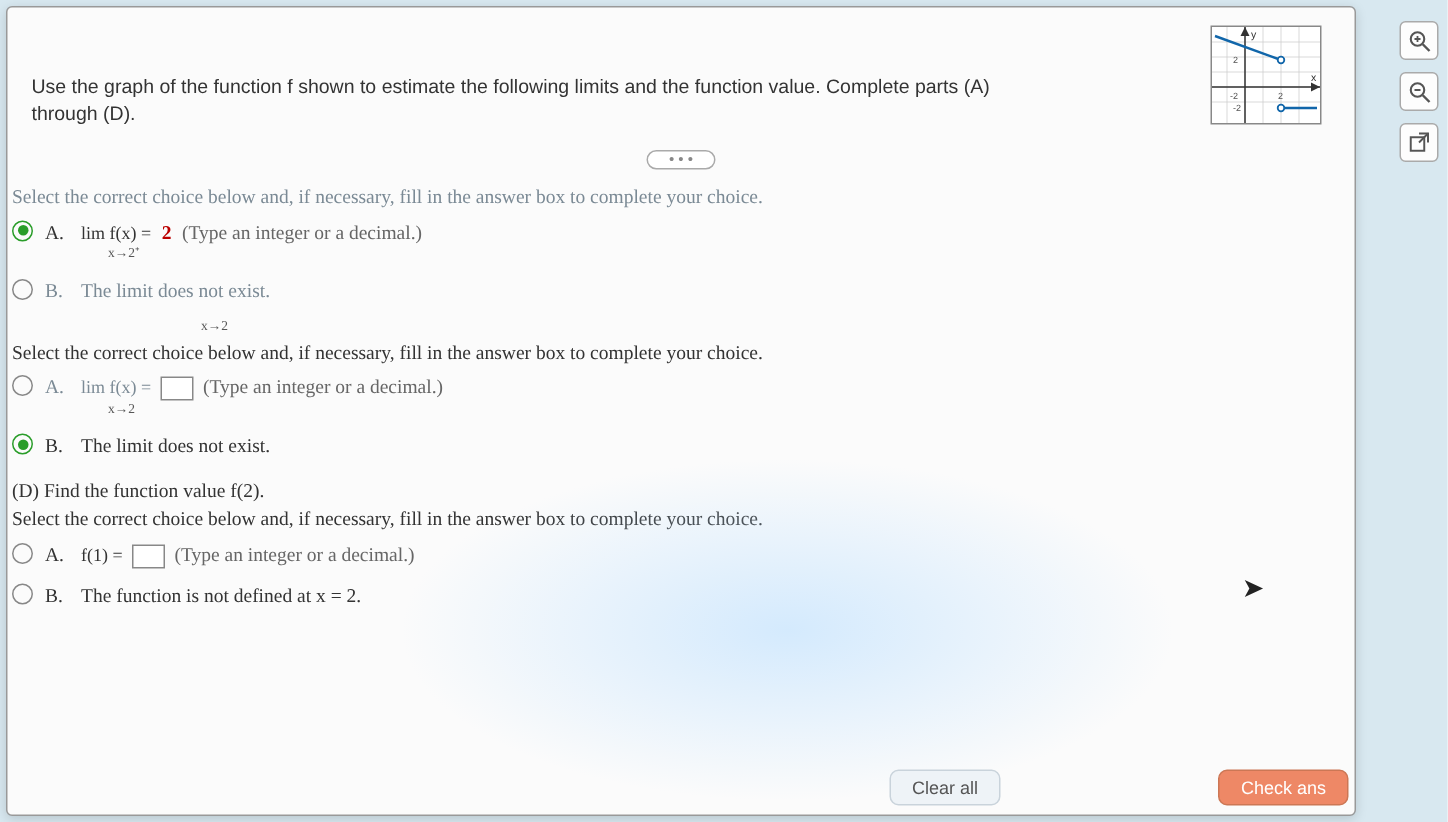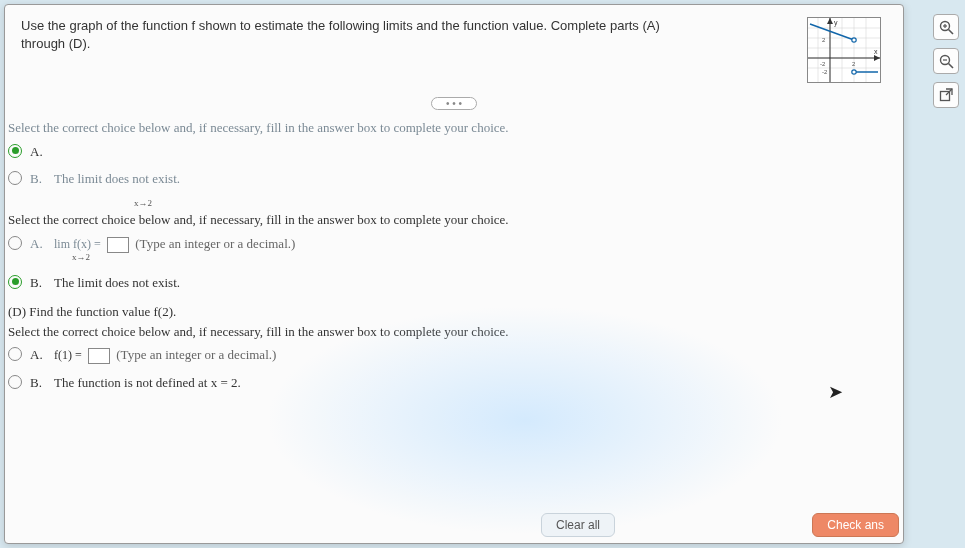--- a/index.html
+++ b/index.html
@@ -25,20 +25,21 @@
       overflow: hidden;
     }
     .header-section {
       padding: 12px 16px 8px 16px;
       display: flex;
       justify-content: space-between;
     }
     .prompt {
       max-width: 650px;
       line-height: 1.4;
+      margin-top: 32px;
     }
     .graph-thumb {
       width: 74px;
       height: 66px;
       border: 1px solid #888;
       background: #fff;
       position: relative;
       margin-right: 6px;
       font-size: 8px;
     }
@@ -136,21 +137,21 @@
     .footer-btn {
       position:absolute;
       bottom: 6px;
       border-radius: 6px;
       padding: 4px 14px;
       font-size:12px;
       color:#555;
       background:#eef3f7;
       border:1px solid #c9d3db;
     }
-    .footer-left { left: 536px; text-align: right; }
+    .footer-left { left: 588px; text-align: right; }
     .footer-right { right: 4px; background:#e86; border-color:#c75; color:#fff;text-align:right;}
   </style>
 </head>
 <body>
 
 <div class="paper">
 
   <div class="header-section">
     <div class="prompt">Use the graph of the function f shown to estimate the following limits and the function value. Complete parts (A) through (D).</div>
     <div class="graph-thumb">
@@ -189,20 +190,26 @@
     <span class="dots-pill">• • •</span>
   </div>
 
   <div class="content">
 
     <div class="faded">Select the correct choice below and, if necessary, fill in the answer box to complete your choice.</div>
 
     <div class="radio-row">
       <span class="radio-outer radio-selected"></span>
       <span class="opt-label">A.</span>
+      <span>
+        <span class="limnote">lim f(x) =</span>
+        <span class="ans-filled">2</span>
+        <span class="hint">(Type an integer or a decimal.)</span>
+        <span class="subscript">x→2⁺</span>
+      </span>
     </div>
 
     <div class="radio-row faded">
       <span class="radio-outer"></span>
       <span class="opt-label">B.</span>
       <span>The limit does not exist.</span>
     </div>
 
     <div class="section-q">
       <span class="subscript" style="margin-left:126px">x→2</span>

